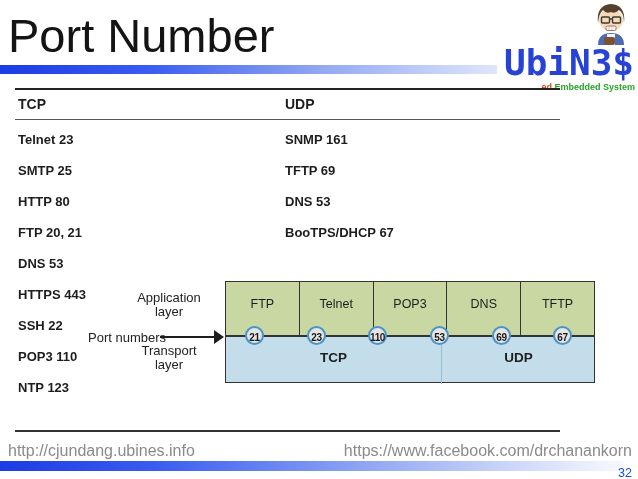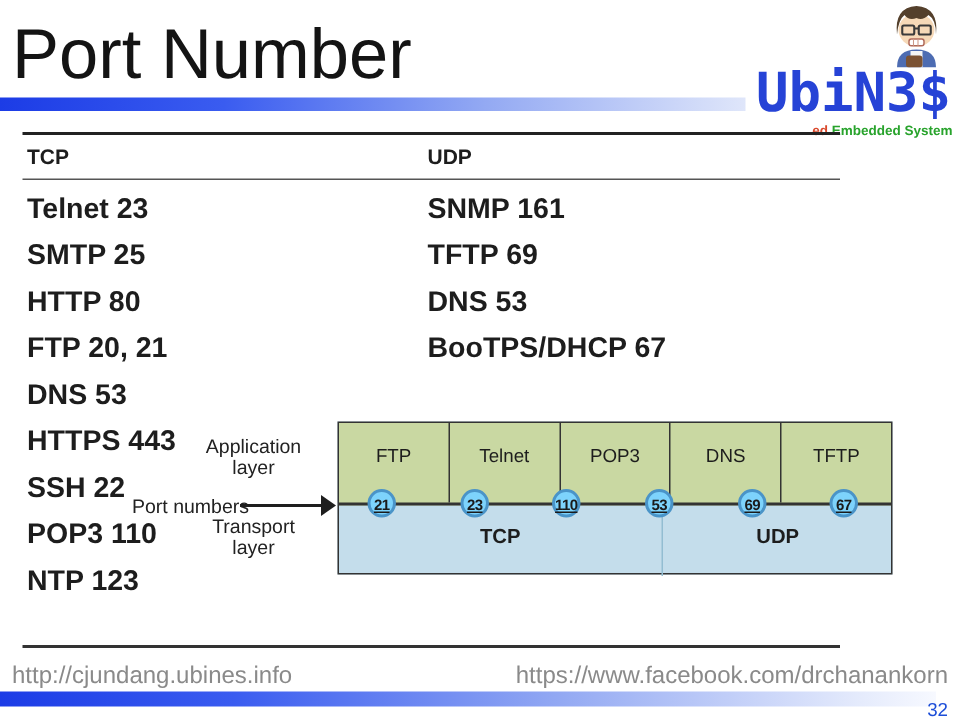--- a/index.html
+++ b/index.html
@@ -28,21 +28,21 @@
   .logo-subtext { right:3px; top:82px; font-size:9px; font-weight:bold; line-height:11px; }
   .logo-subtext .sub-prefix { color:#d9482b; }
   .logo-subtext .sub-main { color:#28a32c; }
 
   
   .table-top-border { left:15px; top:88px; width:545px; height:2px; background:#222; }
   .table-header-underline { left:15px; top:119px; width:545px; height:1px; background:#555; }
   .col-header { top:96px; font-size:14px; font-weight:bold; color:#1d1d1d; }
   .tcp-header { left:18px; }
   .udp-header { left:285px; }
-  .port-col { top:124px; font-size:19px; font-weight:bold; color:#1d1d1d; }
+  .port-col { top:124px; font-size:13px; font-weight:bold; color:#1d1d1d; }
   .tcp-col { left:18px; }
   .udp-col { left:285px; }
   .port-col .row { height:31px; line-height:31px; white-space:nowrap; }
 
   
   .diag-label { font-size:13px; color:#222; text-align:center; line-height:14px; }
   .app-label { left:118px; top:291px; width:102px; }
   .transport-label { left:118px; top:344px; width:102px; }
   .portnum-label { left:88px; top:330px; font-size:13px; color:#222; white-space:nowrap; }
   .arrow-line { left:160px; top:336px; width:56px; height:2px; background:#1e1e1e; }
@@ -62,23 +62,23 @@
   }
   .service-cell {
     flex:1; display:flex; align-items:center; justify-content:center;
     font-size:12.5px; color:#1d1d1d; border-right:1.5px solid #333;
     padding-bottom:10px;
     text-align:right;
   }
   .service-cell:last-child { border-right:none; }
   .port-circle {
     position:absolute; top:44px; width:19px; height:19px; border-radius:50%;
-    background:#7dd3fc; border:2px solid #4a94c8; color:#1a1a1a;
+    background:#e5e5e5; border:2px solid #4a94c8; color:#1a1a1a;
     font-size:10px; font-weight:bold; text-align:center; line-height:19px;
-    letter-spacing:-0.4px; z-index:3;text-decoration:underline;
+    letter-spacing:-0.4px; z-index:3;
   }
   .pc0 { left:19px; } .pc1 { left:81px; } .pc2 { left:142px; }
   .pc3 { left:204px; } .pc4 { left:266px; } .pc5 { left:327px; }
   .proto-divider { position:absolute; left:215px; top:57px; width:1px; height:45px; background:#93bdd2; }
   .proto-label {
     position:absolute; top:68px; font-size:13.5px; font-weight:bold; color:#1d1d1d; text-align:center;
   }
   .tcp-proto { left:0; width:215px; }
   .udp-proto { left:215px; width:155px; }
 

